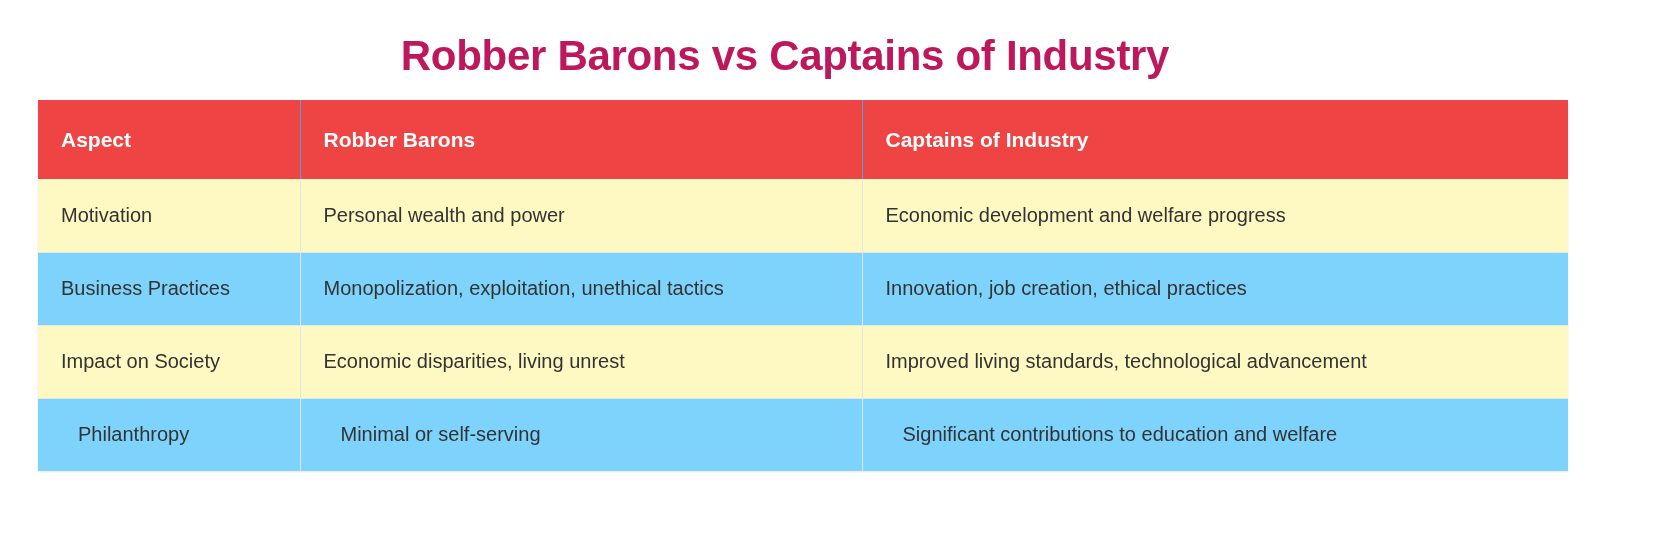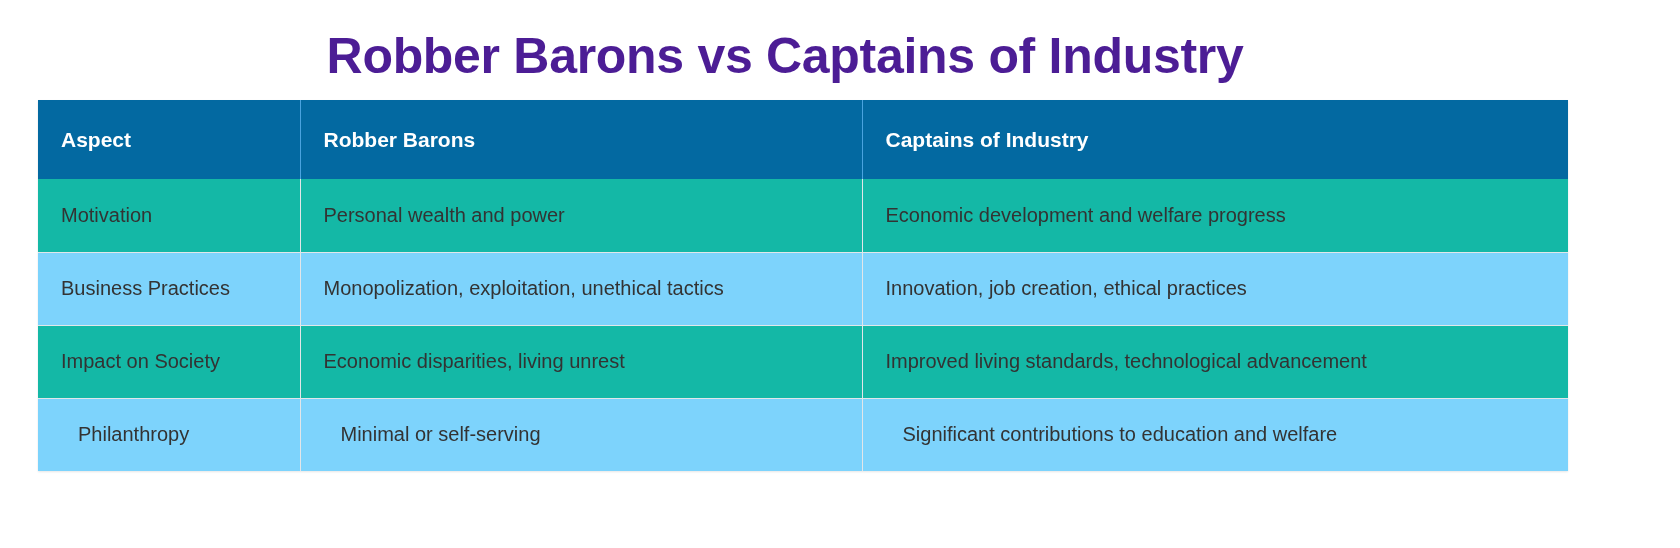--- a/index.html
+++ b/index.html
@@ -18,23 +18,23 @@
   .page {
     position: relative;
     width: 1680px;
     height: 548px;
     box-sizing: border-box;
   }
 
   .page-title {
     text-align: center;
     font-family: "Liberation Sans", sans-serif;
-    font-size: 50px;
+    font-size: 42px;
     font-weight: bold;
-    color: #4c1d95;
+    color: #be185d;
     letter-spacing: -0.3px;
     margin: 0;
     padding: 0;
     position: absolute;
     left: 0;
     right: 0;
     top: 31px;
     line-height: 50px;
     width: 1570px;
   }
@@ -52,21 +52,21 @@
     width: 1530px;
     background: #ffffff;
     box-shadow: 0 1px 2px rgba(0,0,0,0.10);
   }
 
   table.compare col.c1 { width: 262px; }
   table.compare col.c2 { width: 562px; }
   table.compare col.c3 { width: 706px; }
 
   table.compare thead th {
-    background: #0369a1;
+    background: #ef4444;
     color: #ffffff;
     font-size: 21px;
     font-weight: bold;
     text-align: left;
     height: 79px;
     padding: 0 0 0 23px;
     vertical-align: middle;
     border-right: 1px solid #4aa3df;
     box-sizing: border-box;
     white-space: nowrap;
@@ -90,21 +90,21 @@
   }
   table.compare tbody td:last-child {
     border-right: none;
   }
   table.compare tbody tr:last-child td {
     border-bottom: none;
     padding-left: 40px;
   }
 
   table.compare tbody tr.row-odd td {
-    background: #14b8a6;
+    background: #fef9c3;
   }
   table.compare tbody tr.row-even td {
     background: #7dd3fc;
   }
 </style>
 </head>
 <body>
 
 <div class="page">
 

